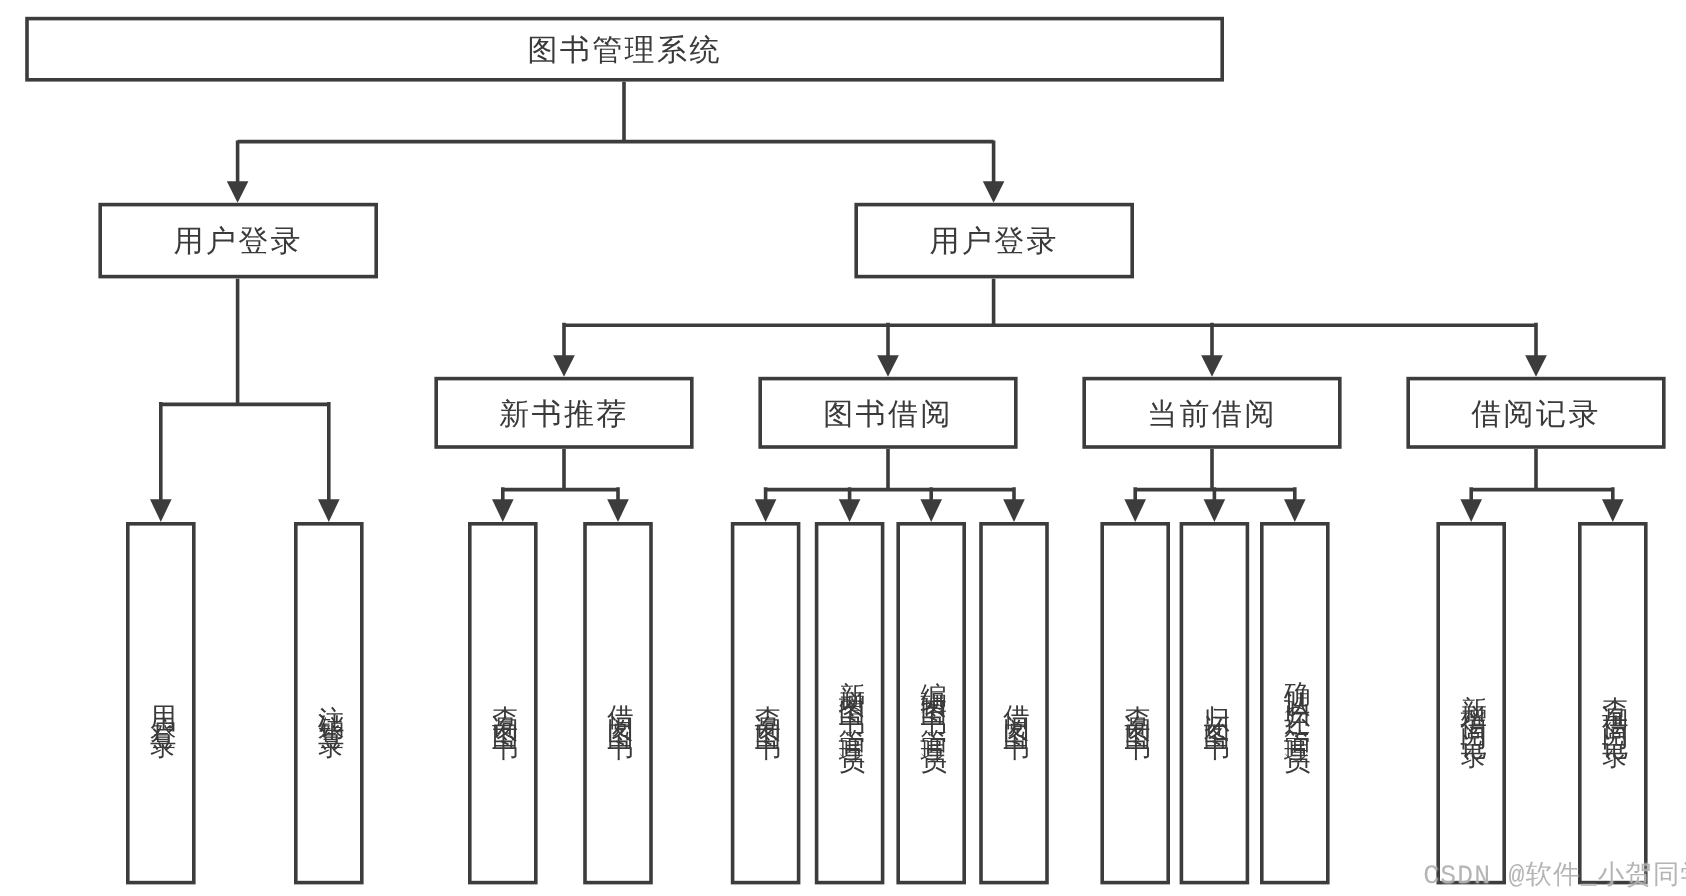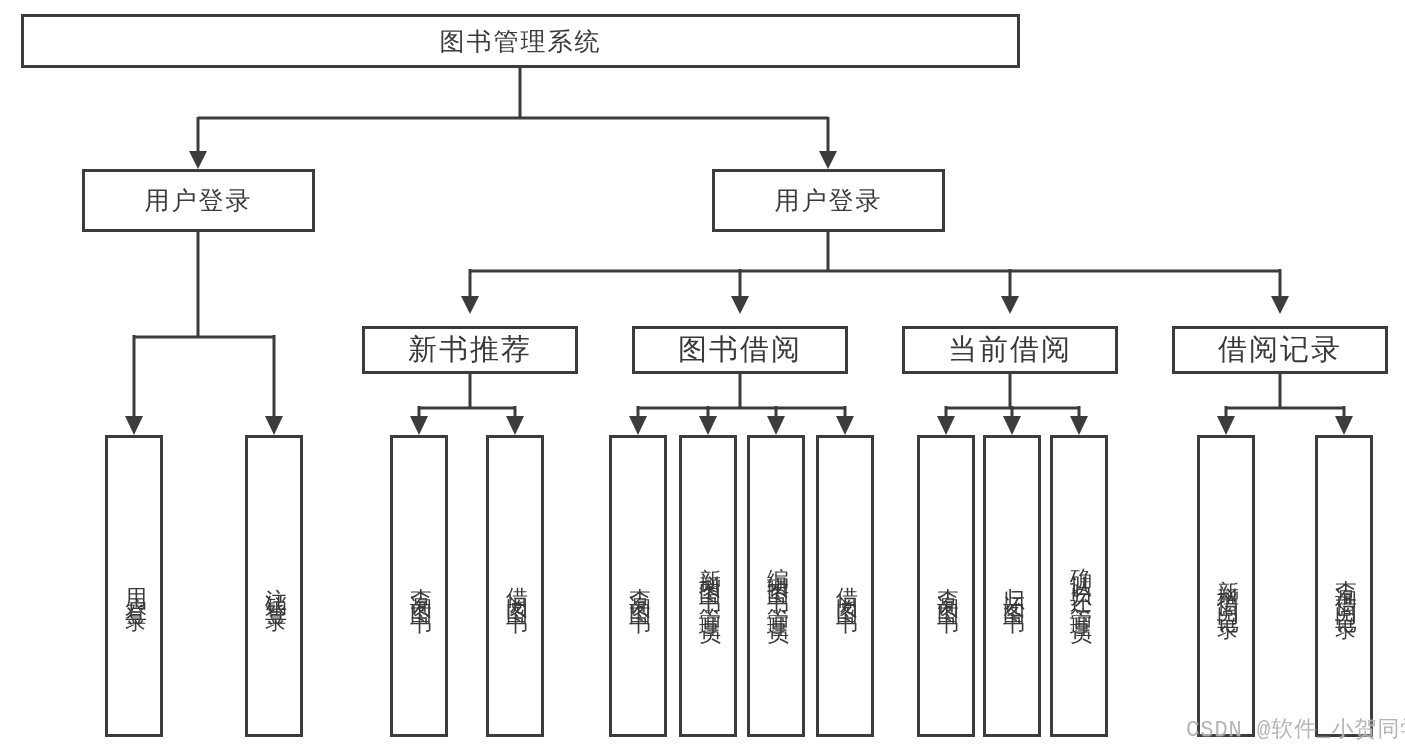--- a/index.html
+++ b/index.html
@@ -36,22 +36,22 @@
   }
   .lvl-root {
     left: 21px; top: 14px; width: 999px; height: 54px;
     font-size: 25px; letter-spacing: 2px;
   }
   .lvl2 {
     top: 169px; width: 233px; height: 63px;
     font-size: 25px; letter-spacing: 2px;
   }
   .lvl3 {
-    top: 326px; width: 216px; height: 48px;
-    font-size: 29px; letter-spacing: 2px;
+    top: 314px; width: 216px; height: 60px;
+    font-size: 25px; letter-spacing: 2px;
   }
   .leaf {
     top: 435px; width: 58px; height: 302px;
     font-size: 22px; letter-spacing: 8px;
     writing-mode: vertical-rl;
     text-orientation: mixed;
     line-height: 1;
   }
   .watermark {
     position: absolute;

